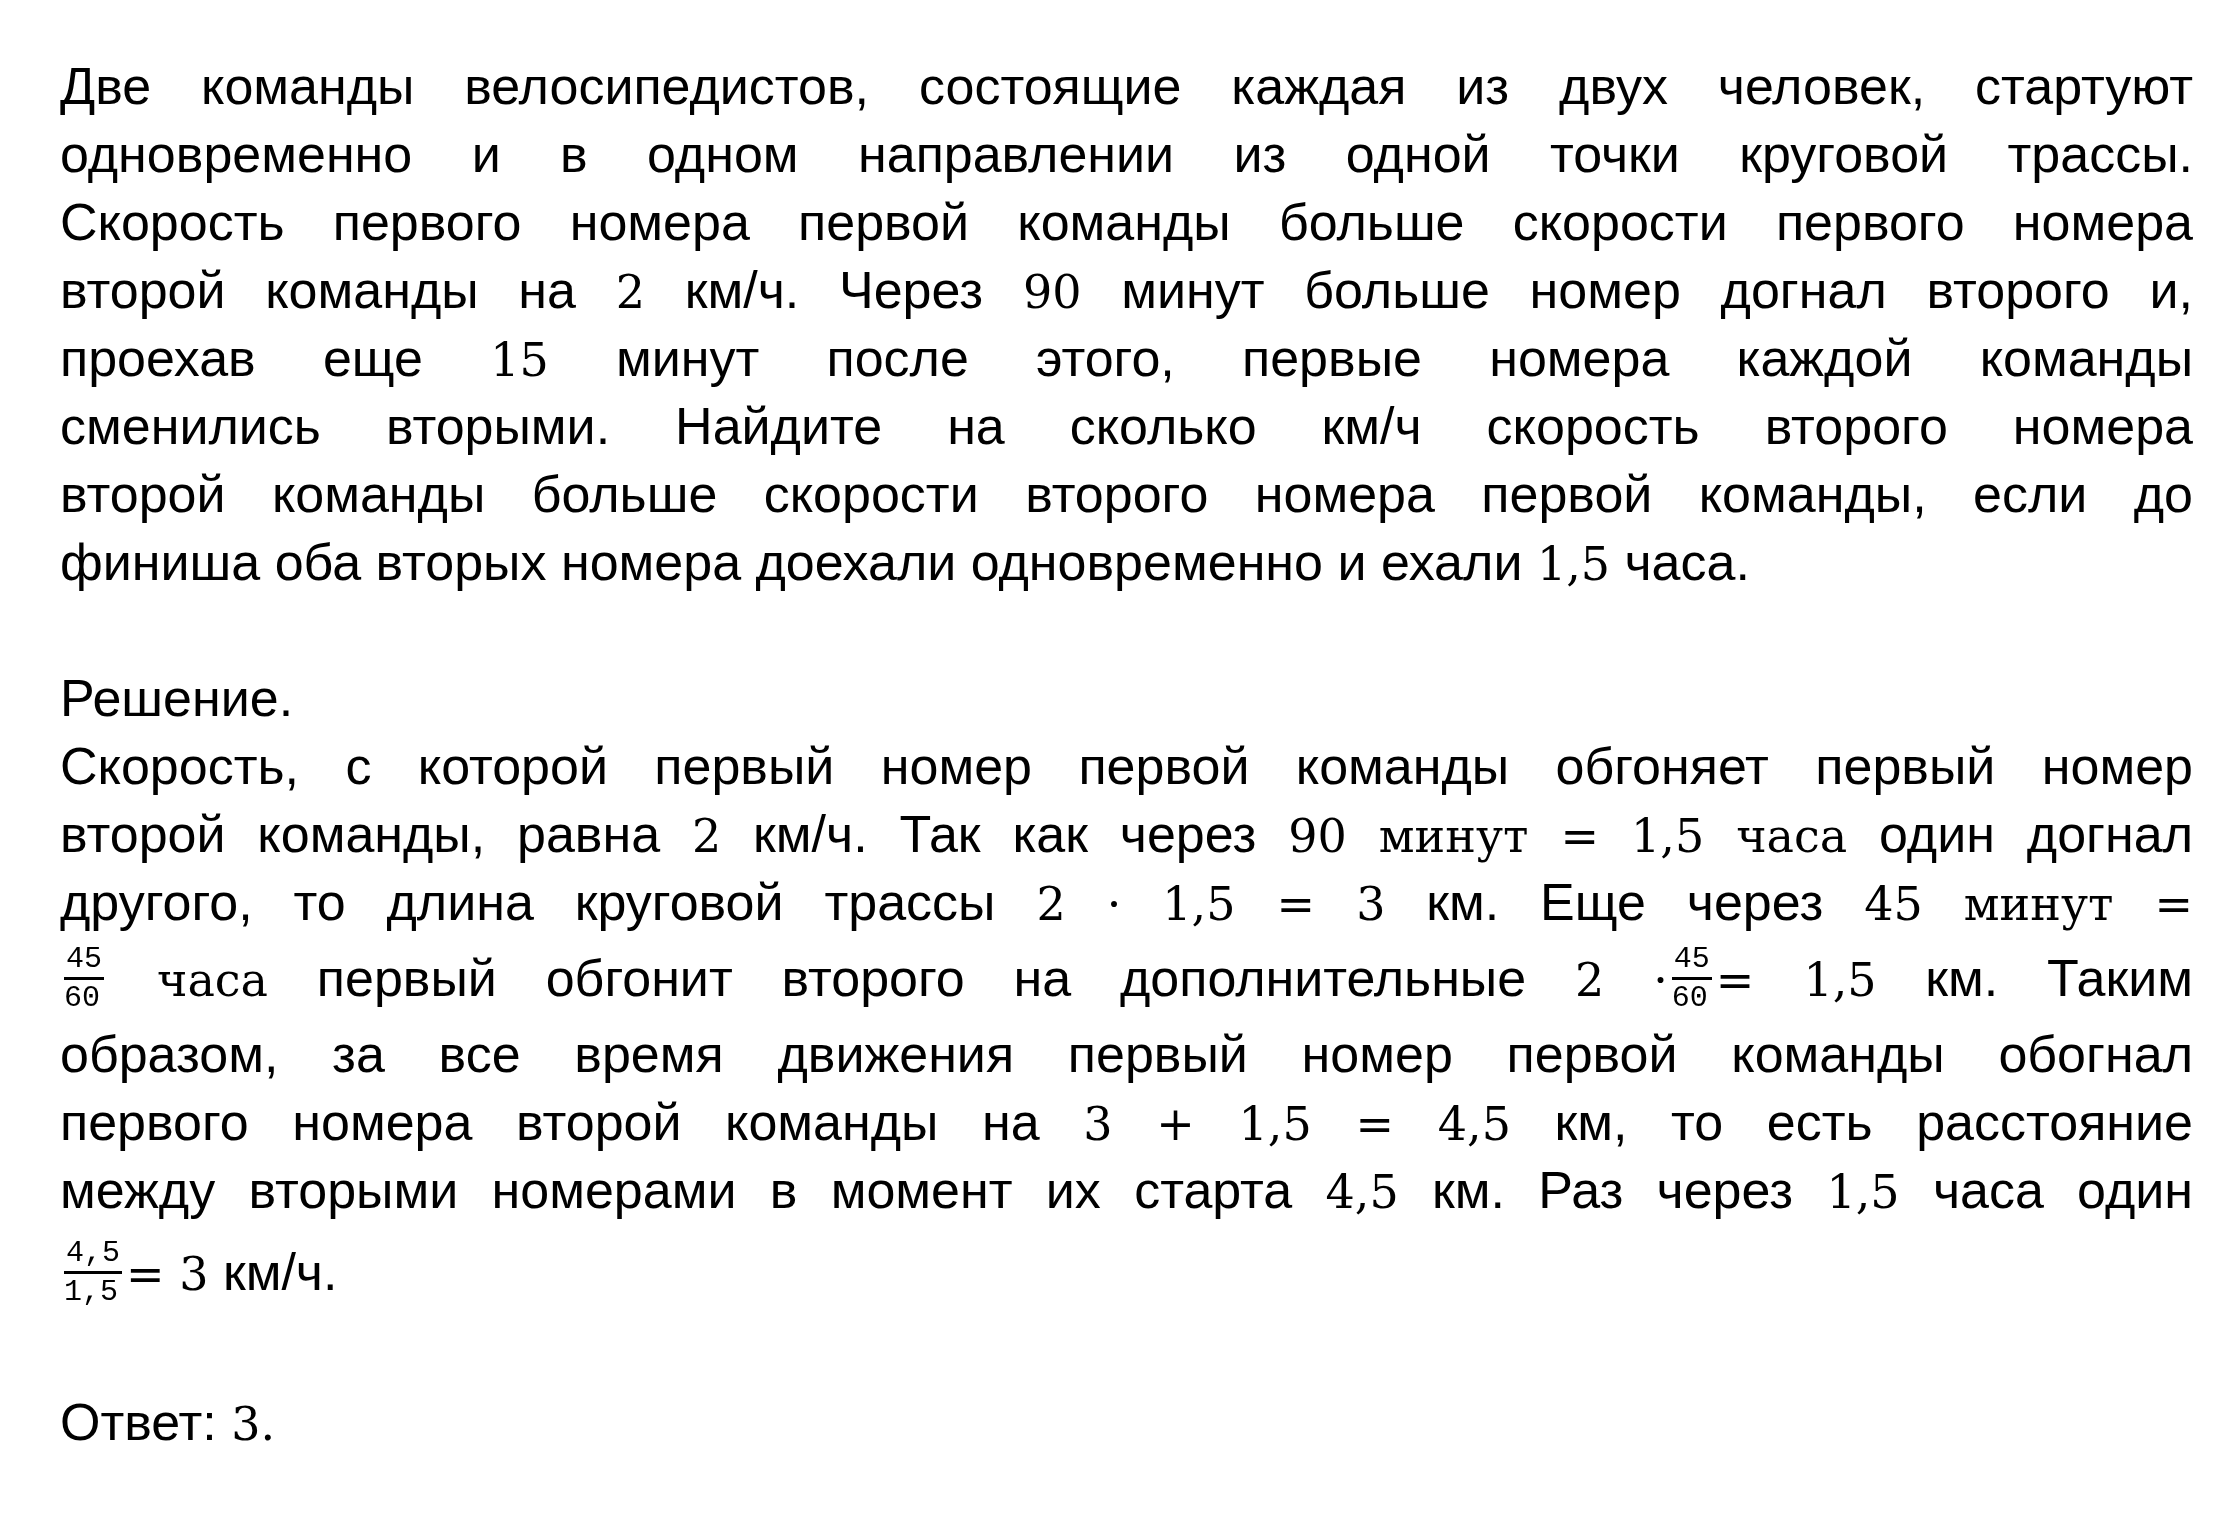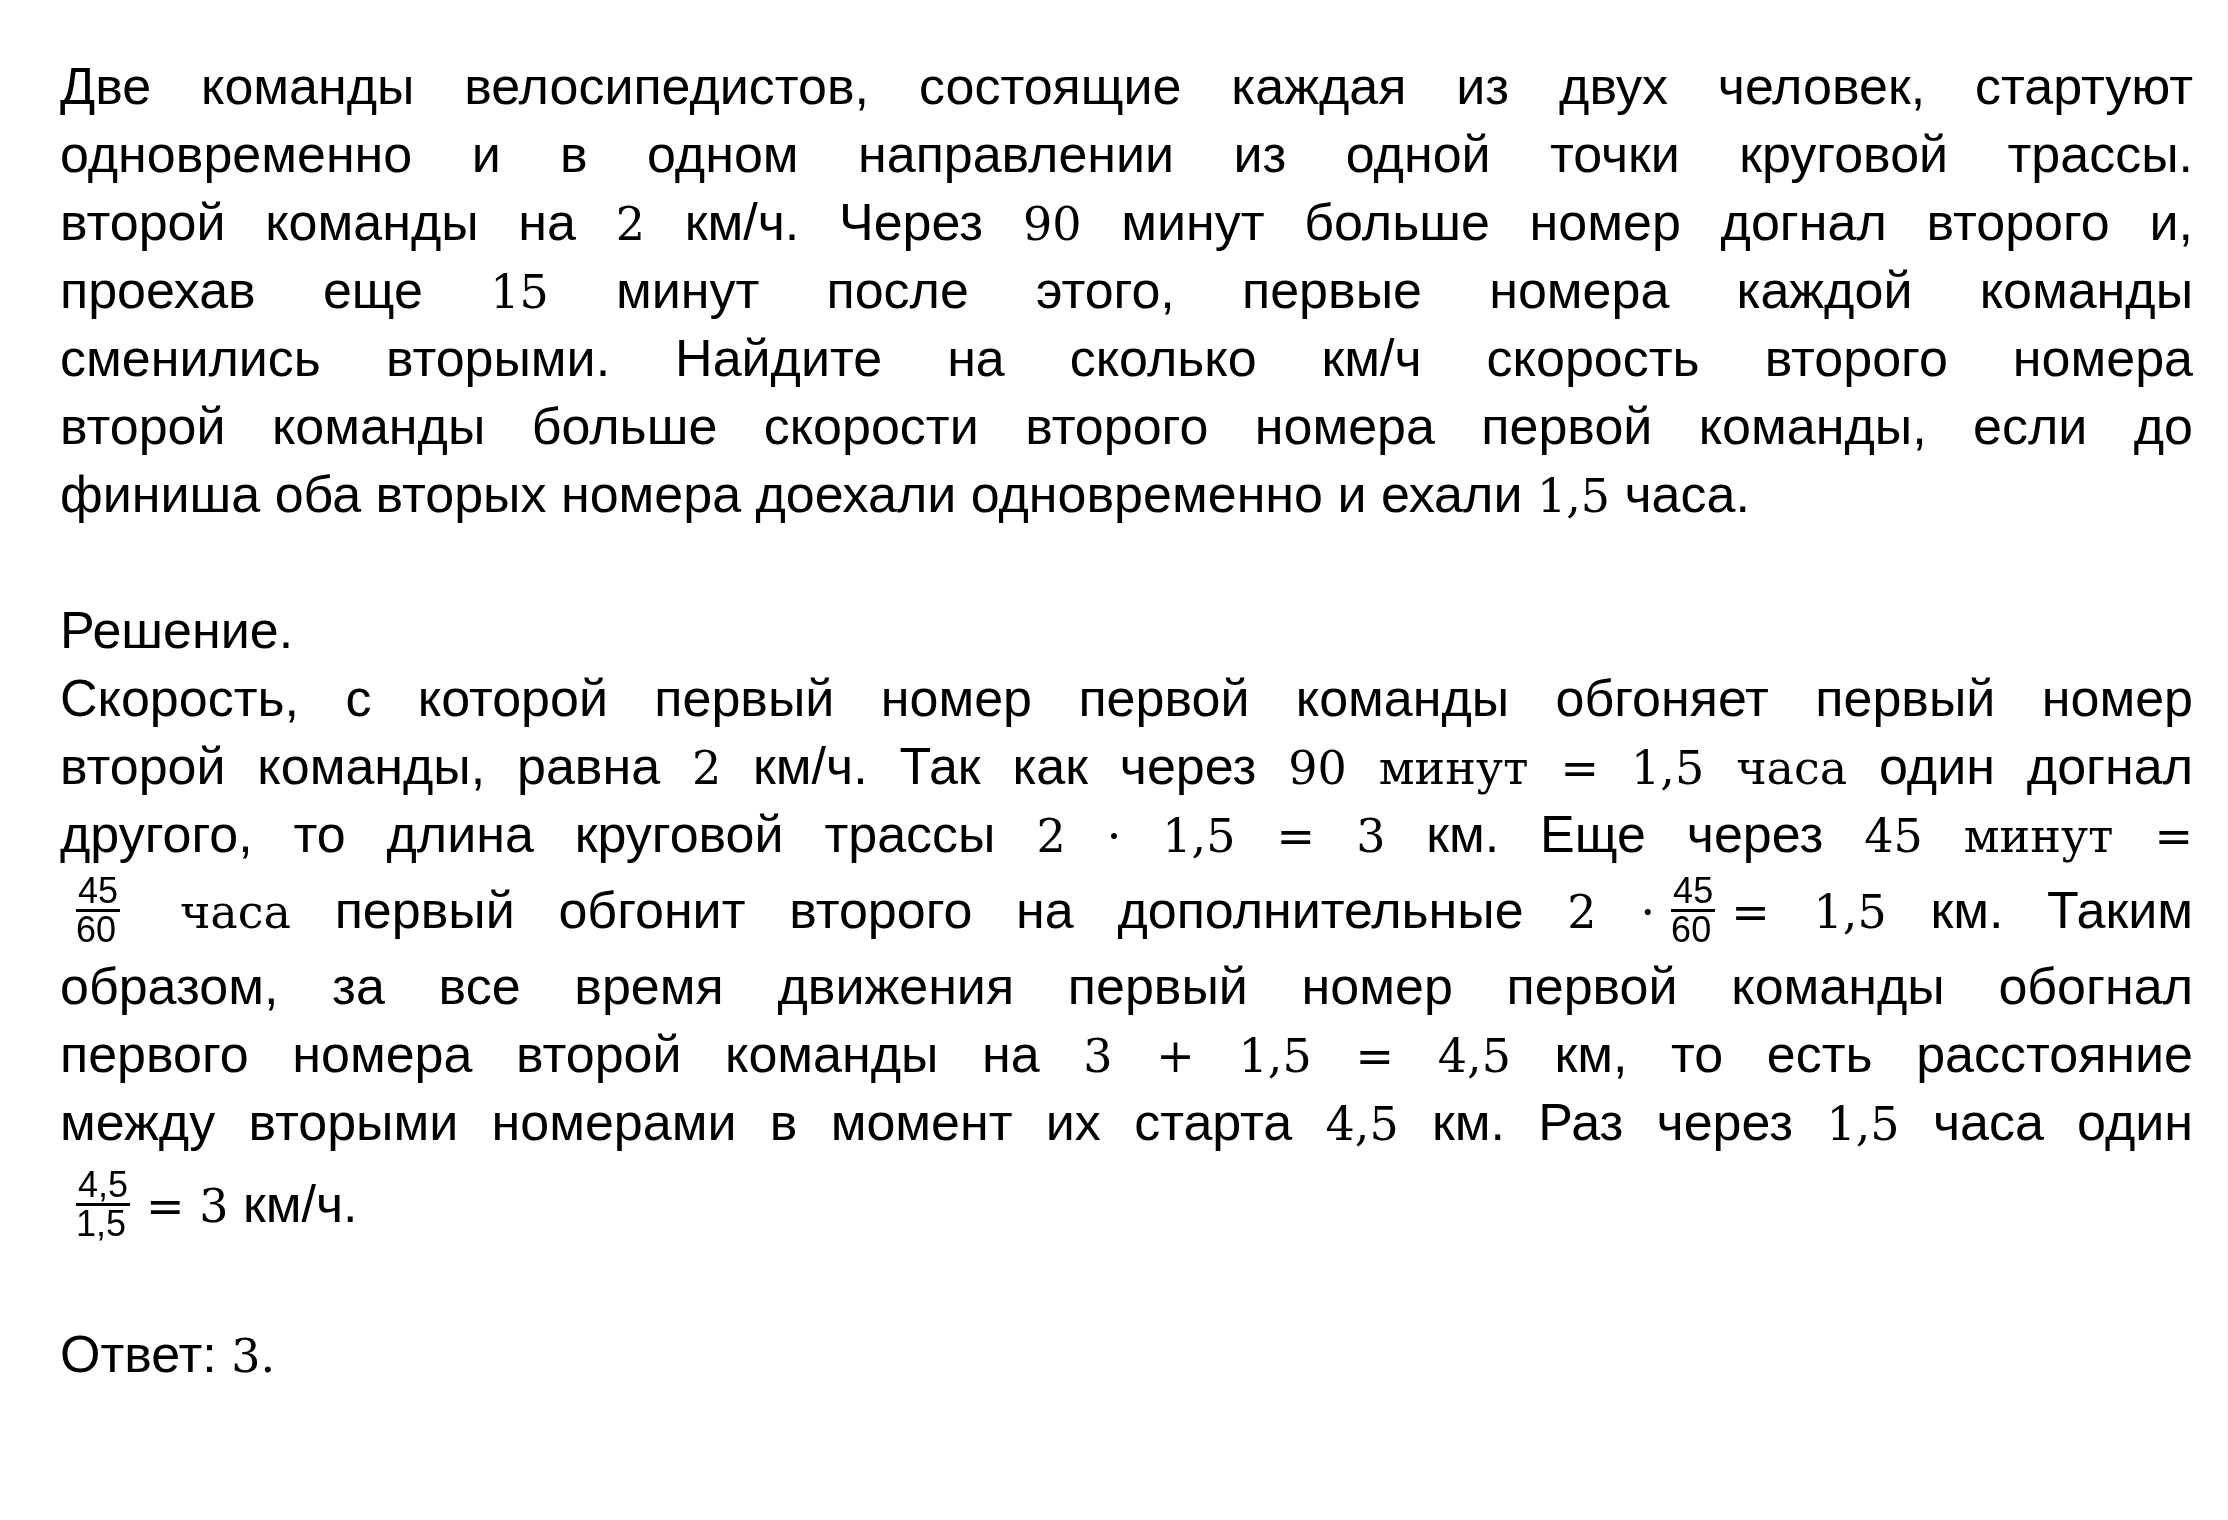--- a/index.html
+++ b/index.html
@@ -43,24 +43,24 @@
       font-family: "DejaVu Serif", serif;
       font-size: 46px;
     }
     .gap {
       height: 68px;
     }
     .frac {
       display: inline-block;
       vertical-align: middle;
       text-align: center;
-      font-family: Liberation Sans, sans-serif;
-      font-size: 36px;
+      font-family: Liberation Mono, monospace;
+      font-size: 30px;
       line-height: 32px;
-      margin: 0 16px;
+      margin: 0 4px;
       position: relative;
       top: -4px;
     }
     .frac .num {
       display: block;
       border-bottom: 3px solid #000;
       padding: 0 2px 2px 2px;
     }
     .frac .den {
       display: block;
@@ -76,20 +76,21 @@
     }
   </style>
 </head>
 <body>
 
 <div class="page">
 
   <div class="para">
     <span class="line">Две команды велосипедистов, состоящие каждая из двух человек, стартуют</span>
     <span class="line">одновременно и в одном направлении из одной точки круговой трассы.</span>
+    <span class="line">Скорость первого номера первой команды больше скорости первого номера</span>
     <span class="line"><span>второй команды на </span><span class="math">2</span><span> км/ч. Через </span><span class="math">90</span><span> минут больше номер догнал второго и,</span></span>
     <span class="line"><span>проехав еще </span><span class="math">15</span><span> минут после этого, первые номера каждой команды</span></span>
     <span class="line">сменились вторыми. Найдите на сколько км/ч скорость второго номера</span>
     <span class="line">второй команды больше скорости второго номера первой команды, если до</span>
     <span class="line last"><span>финиша оба вторых номера доехали одновременно и ехали </span><span class="math">1,5</span><span> часа.</span></span>
   </div>
 
   <div class="gap"></div>
 
   <div class="para">

